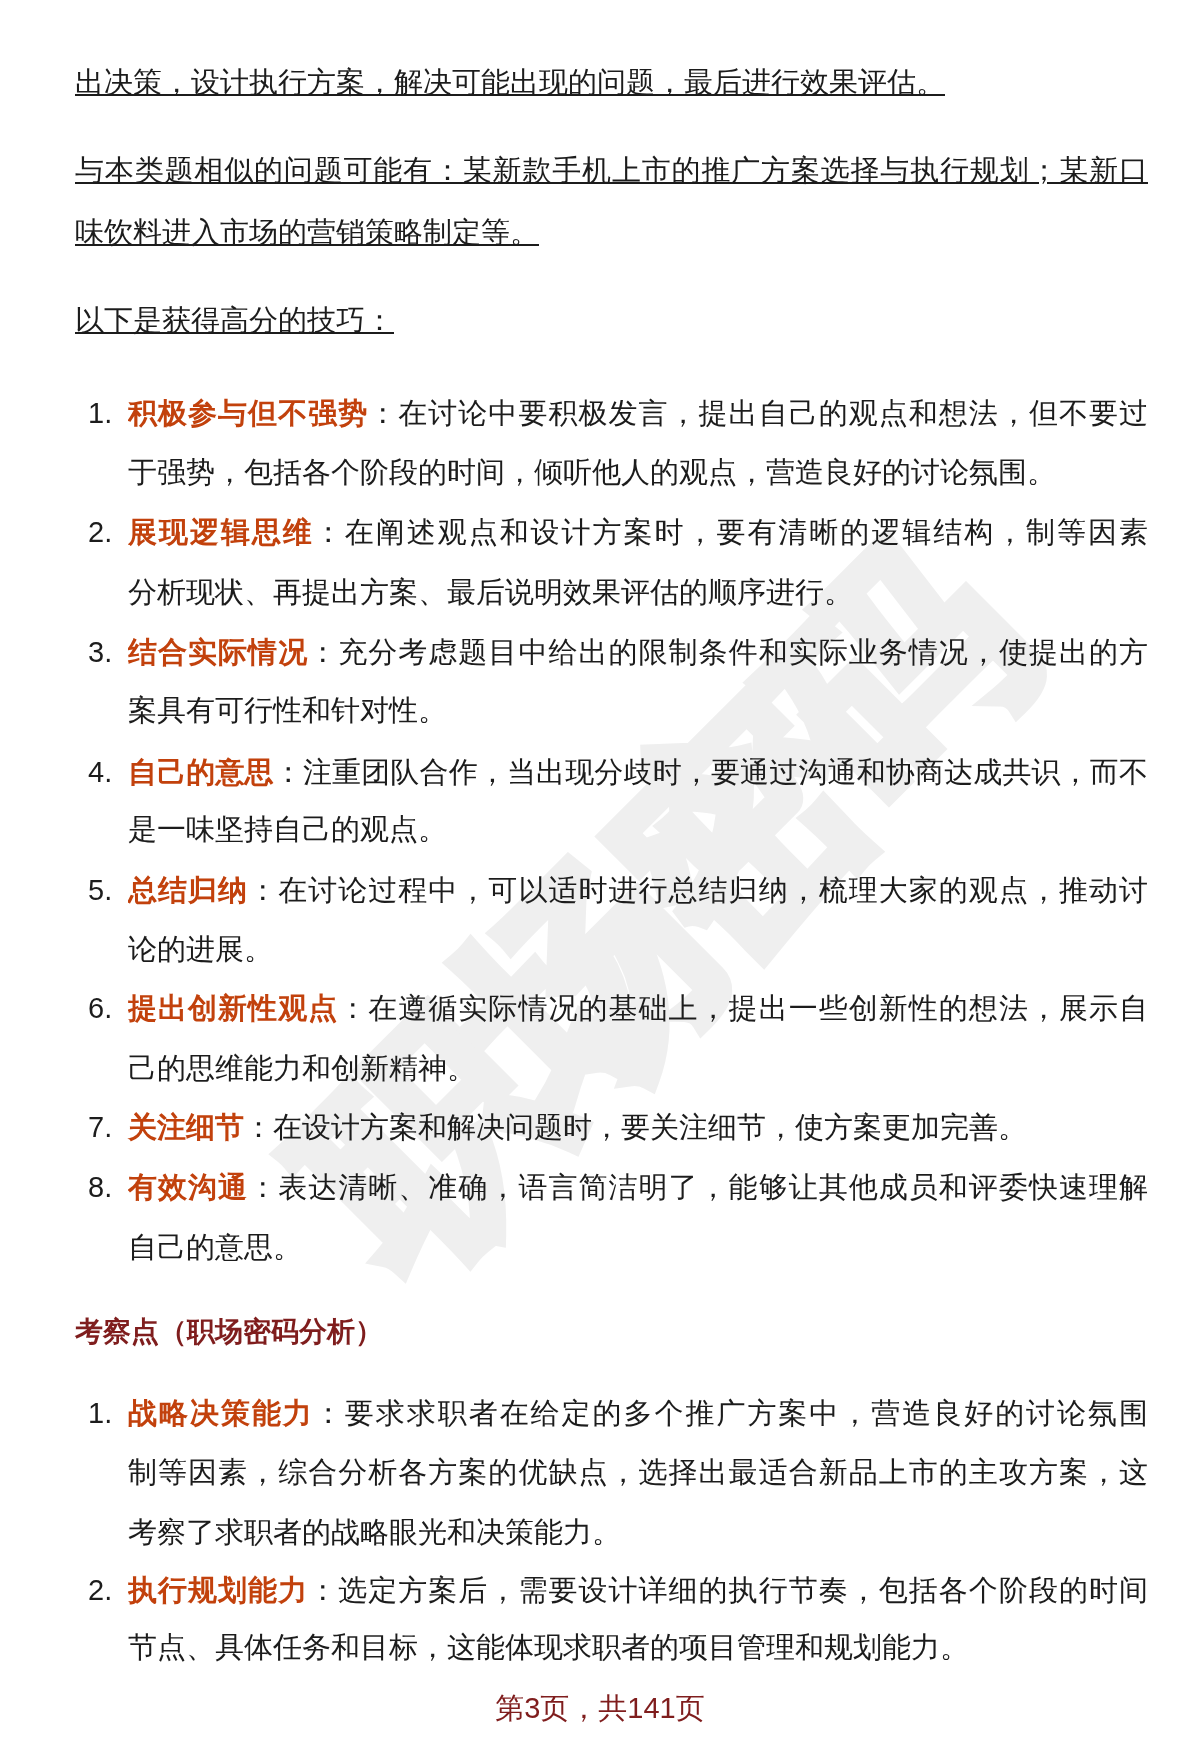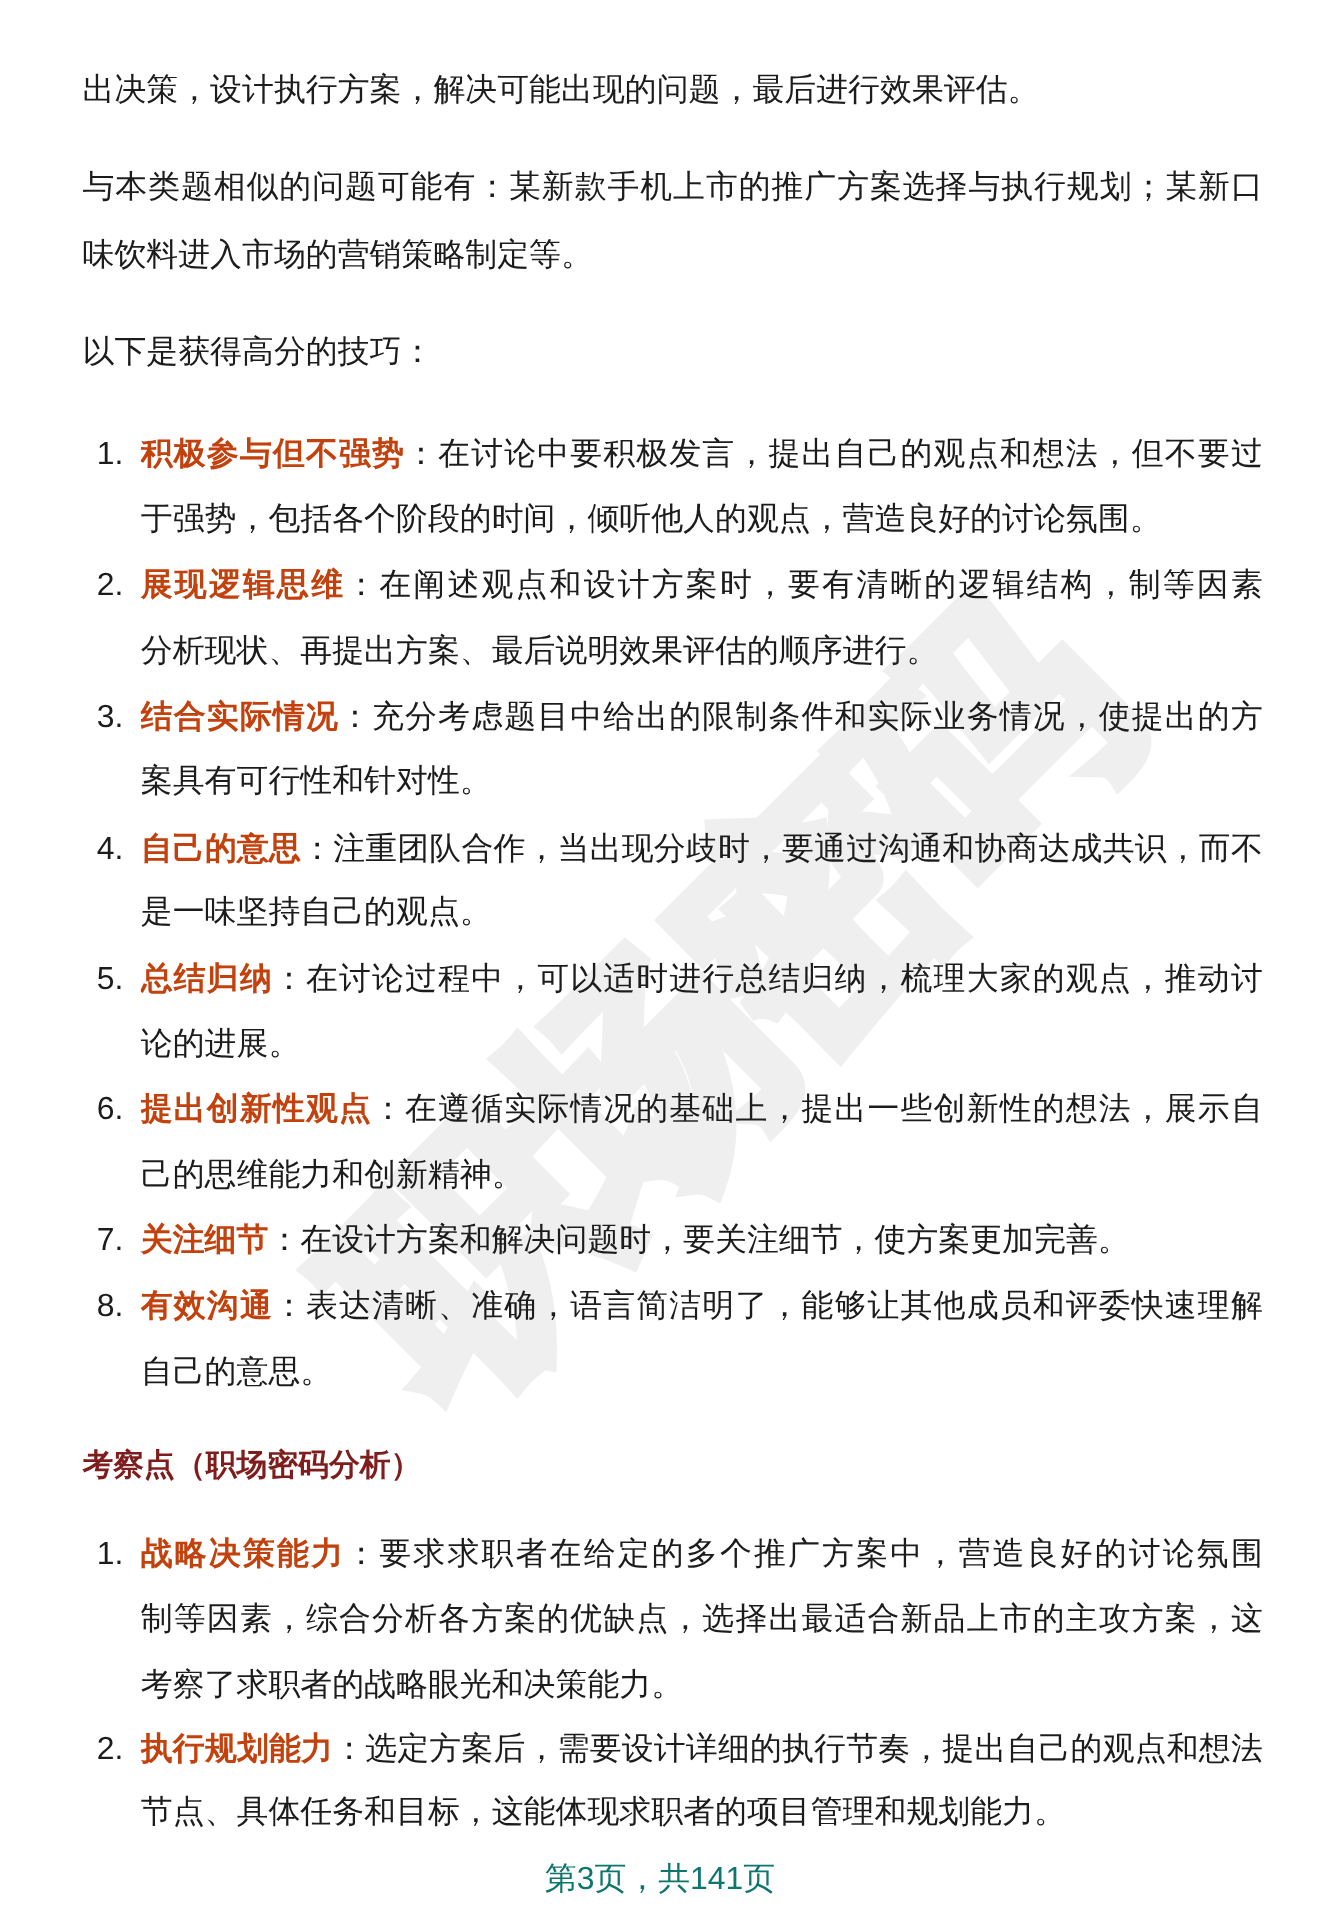--- a/index.html
+++ b/index.html
@@ -4,29 +4,29 @@
 <style>
   html, body { margin: 0; padding: 0; background: #ffffff; }
   body { width: 1200px; height: 1755px; position: relative; overflow: hidden;
          font-family: "Liberation Sans", "DejaVu Sans", sans-serif; color: #1c1c1c; }
   .watermark { position: absolute; left: 110px; top: 780px; width: 1100px; height: 260px;
                transform: rotate(-45deg); transform-origin: center center;
                font-size: 230px; line-height: 260px; font-weight: bold; letter-spacing: -10px;
                color: transparent; -webkit-text-stroke: 14px #efefef; white-space: nowrap;
                text-align: center; pointer-events: none; z-index: 0; }
   .line { position: absolute; height: 40px; line-height: 40px; font-size: 29px; white-space: nowrap; z-index: 1; }
-  .para { left: 75px; width: 1073px; }
+  .para { left: 75px; width: 1073px; text-decoration: underline; }
   .li { left: 128px; width: 1020px; }
   .just { text-align: justify; text-align-last: justify; white-space: normal; overflow: hidden; }
   .num { position: absolute; left: 88px; height: 40px; line-height: 40px; font-size: 29px; z-index: 1; }
   .lbl { font-weight: bold; color: #c2410c; }
   .heading { position: absolute; left: 75px; top: 1312px; height: 40px; line-height: 40px;
              font-size: 28px; font-weight: bold; color: #7f1d1d; z-index: 1; }
   .footer { position: absolute; left: 0; width: 1200px; top: 1688px; height: 40px; line-height: 40px;
-            font-size: 29px; text-align: center; color: #0f766e; z-index: 1; }
+            font-size: 29px; text-align: center; color: #7f1d1d; z-index: 1; }
 </style>
 </head>
 <body>
 
 <div class="watermark">职场密码</div>
 
 <div class="line para" style="top:62px">出决策，设计执行方案，解决可能出现的问题，最后进行效果评估。</div>
 <div class="line para just" style="top:150px">与本类题相似的问题可能有：某新款手机上市的推广方案选择与执行规划；某新口</div>
 <div class="line para" style="top:212px">味饮料进入市场的营销策略制定等。</div>
 <div class="line para" style="top:300px">以下是获得高分的技巧：</div>
@@ -67,17 +67,17 @@
 
 <div class="heading">考察点（职场密码分析）</div>
 
 <div>
   <span class="num" style="top:1393px">1.</span>
   <div class="line li just" style="top:1393px"><span class="lbl">战略决策能力</span><span>：要求求职者在给定的多个推广方案中，营造良好的讨论氛围</span></div>
   <div class="line li just" style="top:1452px">制等因素，综合分析各方案的优缺点，选择出最适合新品上市的主攻方案，这</div>
   <div class="line li" style="top:1512px">考察了求职者的战略眼光和决策能力。</div>
 
   <span class="num" style="top:1570px">2.</span>
-  <div class="line li just" style="top:1570px"><span class="lbl">执行规划能力</span><span>：选定方案后，需要设计详细的执行节奏，提出自己的观点和想法</span></div>
+  <div class="line li just" style="top:1570px"><span class="lbl">执行规划能力</span><span>：选定方案后，需要设计详细的执行节奏，包括各个阶段的时间</span></div>
   <div class="line li" style="top:1627px">节点、具体任务和目标，这能体现求职者的项目管理和规划能力。</div>
 </div>
 
 <div class="footer">第3页，共141页</div>
 
 </body></html>

